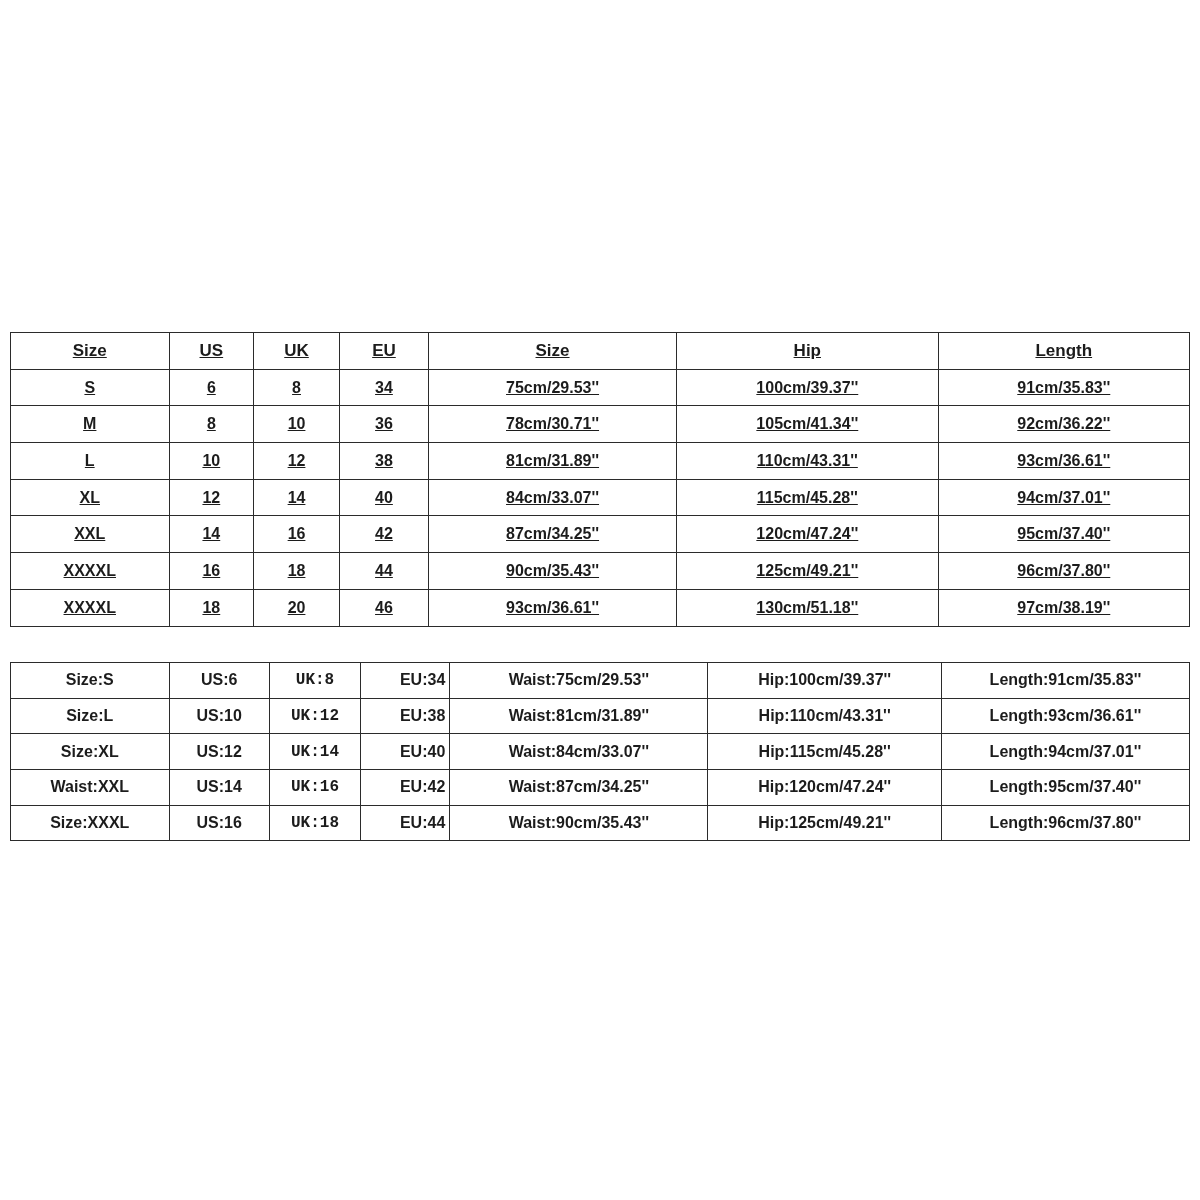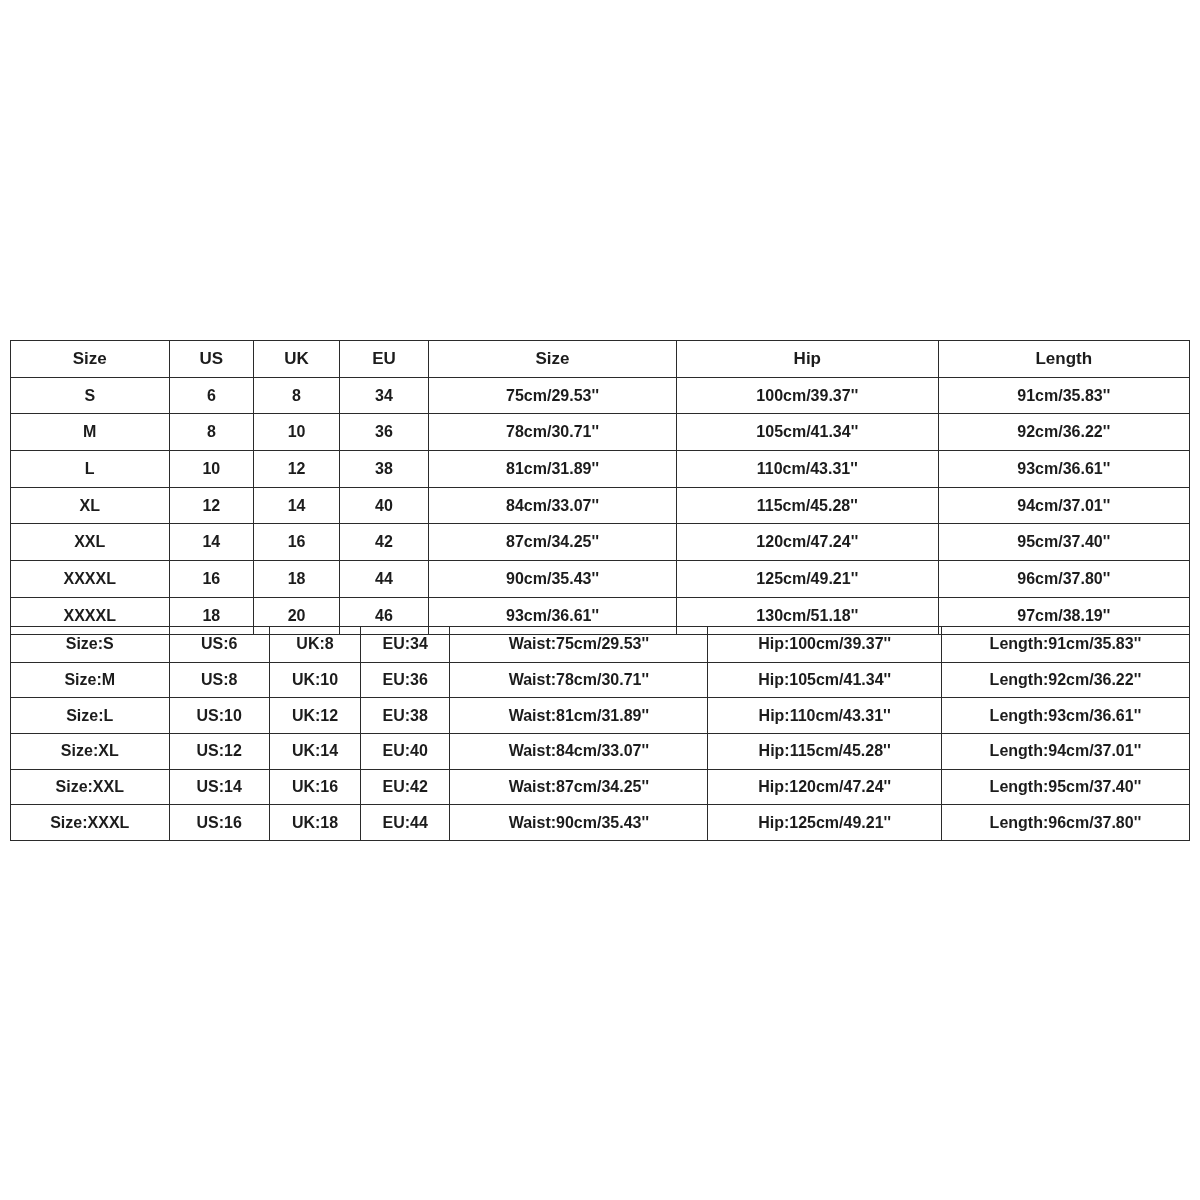--- a/index.html
+++ b/index.html
@@ -28,41 +28,41 @@
   }
   table.size-chart th,
   table.size-chart td {
     border: 1px solid #2b2b2b;
     text-align: center;
     vertical-align: middle;
     padding: 0 4px;
     overflow: hidden;
     white-space: nowrap;
   }
-  #table1 { top: 340px; }
+  #table1 { top: 332px; text-decoration: underline; }
   #table1 tr { height: 36.7px; }
   #table1 th { font-size: 17px; }
 
-  #table2 { top: 626px; padding-left: 34px; }
+  #table2 { top: 662px; padding-left: 34px; }
   #table2 tr { height: 35.7px; }
 
   
   #table1 .c0 { width: 13.4%; }
   #table1 .c1 { width: 6.8%; text-align: center; }
   #table1 .c2 { width: 6.9%; }
   #table1 .c3 { width: 7.2%; }
   #table1 .c4 { width: 21.4%; }
   #table1 .c5 { width: 22.6%; }
   #table1 .c6 { width: 21.7%; }
 
   
   #table2 .c0 { width: 13.4%; }
   #table2 .c1 { width: 8.2%; }
-  #table2 .c2 { width: 7.4%; }
-  #table2 .c3 { width: 7.2%; }
+  #table2 .c2 { width: 7.4%; font-family: Liberation Mono, monospace; }
+  #table2 .c3 { width: 7.2%; text-align: right; }
   #table2 .c4 { width: 22.3%; }
   #table2 .c5 { width: 20.1%; }
   #table2 .c6 { width: 21.4%; }
 </style>
 </head>
 <body>
 
 <div class="stage">
 
   <table id="table1" class="size-chart">
@@ -149,48 +149,39 @@
         <tr>
           <td class="c0">Size:S</td>
           <td class="c1">US:6</td>
           <td class="c2">UK:8</td>
           <td class="c3">EU:34</td>
           <td class="c4">Waist:75cm/29.53''</td>
           <td class="c5">Hip:100cm/39.37''</td>
           <td class="c6">Length:91cm/35.83''</td>
         </tr>
         <tr>
-          <td class="c0">Size:M</td>
-          <td class="c1">US:8</td>
-          <td class="c2">UK:10</td>
-          <td class="c3">EU:36</td>
-          <td class="c4">Waist:78cm/30.71''</td>
-          <td class="c5">Hip:105cm/41.34''</td>
-          <td class="c6">Length:92cm/36.22''</td>
-        </tr>
-        <tr>
           <td class="c0">Size:L</td>
           <td class="c1">US:10</td>
           <td class="c2">UK:12</td>
           <td class="c3">EU:38</td>
           <td class="c4">Waist:81cm/31.89''</td>
           <td class="c5">Hip:110cm/43.31''</td>
           <td class="c6">Length:93cm/36.61''</td>
         </tr>
         <tr>
           <td class="c0">Size:XL</td>
           <td class="c1">US:12</td>
           <td class="c2">UK:14</td>
           <td class="c3">EU:40</td>
           <td class="c4">Waist:84cm/33.07''</td>
           <td class="c5">Hip:115cm/45.28''</td>
           <td class="c6">Length:94cm/37.01''</td>
         </tr>
         <tr>
-          <td class="c0">Size:XXL</td>
+          <td class="c0">Waist:XXL</td>
           <td class="c1">US:14</td>
           <td class="c2">UK:16</td>
           <td class="c3">EU:42</td>
           <td class="c4">Waist:87cm/34.25''</td>
           <td class="c5">Hip:120cm/47.24''</td>
           <td class="c6">Length:95cm/37.40''</td>
         </tr>
         <tr>
           <td class="c0">Size:XXXL</td>
           <td class="c1">US:16</td>

